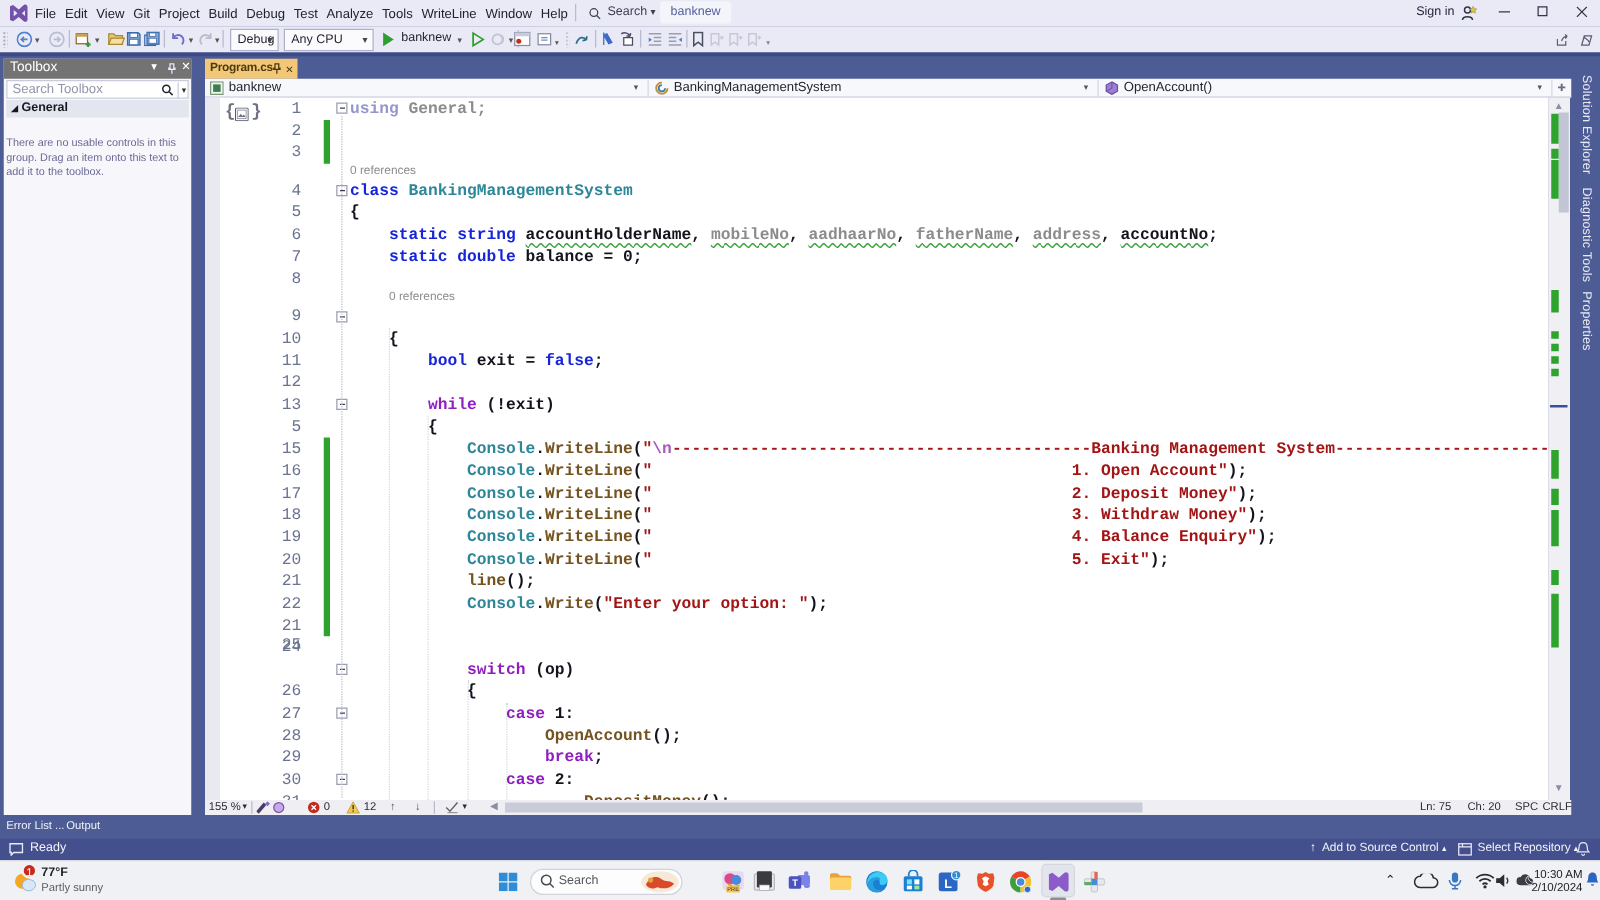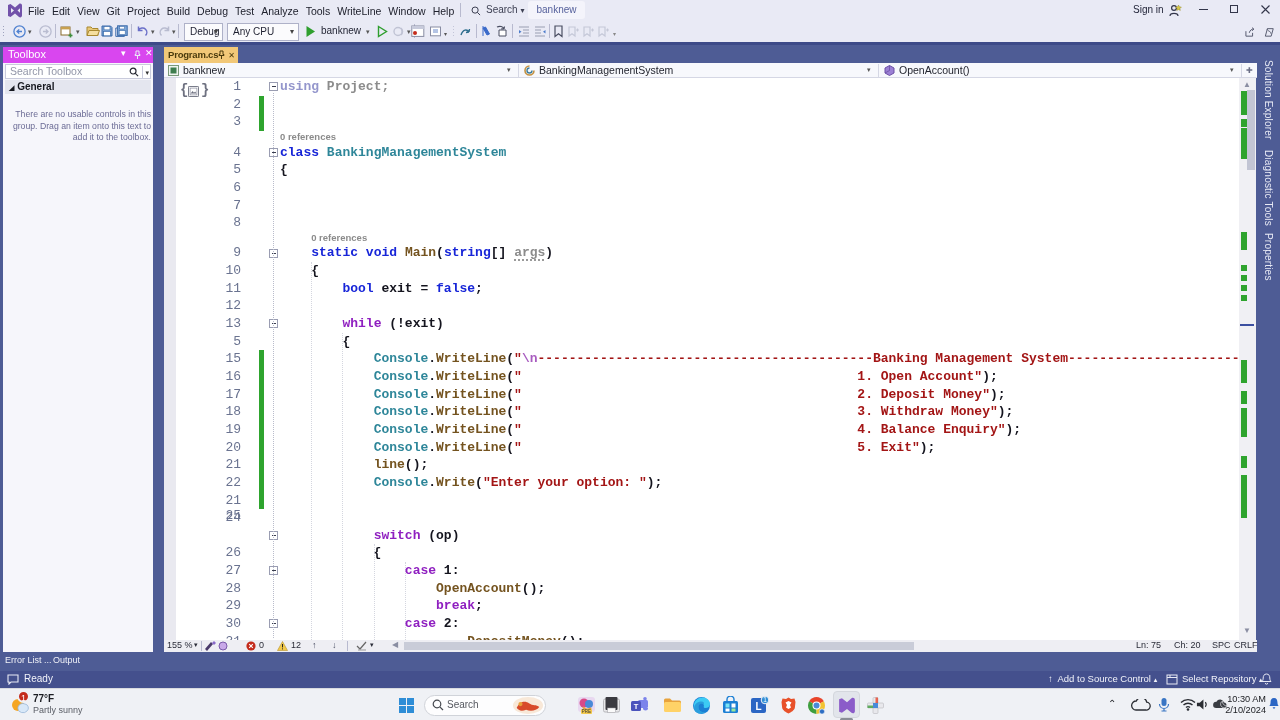--- a/index.html
+++ b/index.html
@@ -16,38 +16,38 @@
 #signin{position:absolute;left:1133px;top:4px;color:#23263A}
 
 
 #toolbar{position:absolute;left:0;top:21px;width:1280px;height:21px;background:#E9EAF5}
 .combo{position:absolute;top:1.5px;height:18px;background:#FBFBFD;border:1px solid #AEB1C8;font-size:10px;color:#1E2030;line-height:16px;padding-left:5px}
 .combo .da{position:absolute;right:4px;top:0;color:#444;font-size:8px;line-height:16px}
 #navline{position:absolute;left:0;top:42px;width:1280px;height:3px;background:#3D4A88}
 
 
 #toolbox{position:absolute;left:3px;top:47px;width:150px;height:605px;background:#F6F6FB}
-#tbtitle{position:absolute;left:0;top:0;width:150px;height:16px;background:#d946ef;color:#FFF;font-size:11px}
+#tbtitle{position:absolute;left:0;top:0;width:150px;height:16px;background:#737373;color:#FFF;font-size:11px}
 #tbsearch{position:absolute;left:2px;top:17px;width:146px;height:15px;background:#FFF;border:1px solid #C9CBDC;font-size:10.5px;color:#9296A8;line-height:13px;padding-left:4px}
 #tbgen{position:absolute;left:2px;top:33px;width:146px;height:14px;background:#E4E6EF;color:#16181F;font-size:10px;font-weight:bold;line-height:14px;padding-left:4px}
-#tbmsg{position:absolute;left:2px;top:62px;width:146px;color:#6B6B95;font-size:8.7px;text-align:right;line-height:11.5px;white-space:nowrap}
+#tbmsg{position:absolute;left:2px;top:62px;width:146px;color:#6B6B95;font-size:8.7px;text-align:left;line-height:11.5px;white-space:nowrap}
 
 
 #edgroup{position:absolute;left:163px;top:45px;width:1094px;height:607px}
 #tab{position:absolute;left:1px;top:2px;width:74px;height:16px;background:#F2C878;color:#4A3A0C;font-size:9.5px;line-height:16px;font-weight:bold}
 #navbar{position:absolute;left:1px;top:18px;width:1093px;height:15px;background:#F7F8FC;border-bottom:1px solid #D5D7E4;font-size:10.5px;color:#23252F}
 .nbsep{position:absolute;top:1px;width:1px;height:13px;background:#D5D7E4}
 .nbda{position:absolute;top:3px;font-size:7px;color:#555}
 #codewrap{position:absolute;left:1px;top:33px;width:1075px;height:562px;background:#FFF;overflow:hidden}
 #bpmargin{position:absolute;left:0;top:0;width:12px;height:562px;background:#E9E9F0}
 #nums{position:absolute;left:0;top:0;width:77px;height:562px;font-family:"Liberation Mono",monospace;font-size:13px;color:#6A7390}
 #nums .ln{position:absolute;width:77px;text-align:right;height:17.65px;line-height:17.65px}
 #code{position:absolute;left:116px;top:0;width:958px;height:574px;font-family:"Liberation Mono",monospace;font-size:13px;font-weight:bold;color:#14141E;white-space:pre}
 #code .cl{position:absolute;left:0;height:17.65px;line-height:17.65px}
-#code .lens{position:absolute;font-family:"Liberation Sans",sans-serif;font-size:9.5px;font-weight:bold;color:#8B8B8B;height:12.6px;line-height:12.6px;letter-spacing:0}
+#code .lens{position:absolute;font-family:"Liberation Sans",sans-serif;font-size:9.5px;font-weight:normal;color:#8B8B8B;height:12.6px;line-height:12.6px;letter-spacing:0}
 .k{color:#1725D8} .c{color:#8F1FC0} .t{color:#2E8699} .m{color:#74531F}
 .s{color:#A31515} .e{color:#A85BBF} .g{color:#8C8C8C} .gk{color:#9496CC}
 .sq{text-decoration:underline wavy #3CA03C 1px;text-underline-offset:3px}
 .sqg{text-decoration:underline wavy #3CA03C 1px;text-underline-offset:3px}
 .sqd{text-decoration:underline dotted #9A9A9A 1.5px;text-underline-offset:3px}
 .cbar{position:absolute;left:95px;width:5px;background:#2EA42E}
 #foldcol{position:absolute;left:105px;top:0;width:11px;height:574px}
 .fold{position:absolute;left:0;width:9px;height:9px;border:1px solid #9A9DB2;background:#FFF} .fold i{position:absolute;left:1.5px;top:3px;width:4px;height:1px;background:#3A3D4E}
 .fvert{position:absolute;left:4px;width:1px;background:transparent;border-left:1px dotted #B9BCCB}
 .ig{position:absolute;width:1px;border-left:1px dotted #D4D6DF}
@@ -340,28 +340,29 @@
           <div class="fold" style="top:488.30px">
             <i></i>
           </div>
           <div class="fold" style="top:541.25px">
             <i></i>
           </div>
           <div class="fvert" style="top:15.00px;height:544.70px"></div>
       </div>
       <div id="code">
 <div class="ig" style="left:31.2px;top:184.05px;height:388.30px"></div><div class="ig" style="left:62.4px;top:254.65px;height:317.70px"></div><div class="ig" style="left:93.6px;top:466.45px;height:105.90px"></div><div class="ig" style="left:124.8px;top:484.10px;height:88.25px"></div>
-<div class="cl" style="top:0.00px"><span class="gk">using</span> <span class="g">Project;</span></div>
+<div class="cl" style="top:0.00px"><span class="gk">using</span> <span class="g">General;</span></div>
 <div class="cl" style="top:35.30px"></div>
 <div class="lens" style="top:52.95px;left:0.0px">0 references</div>
 <div class="cl" style="top:65.55px"><span class="k">class</span> <span class="t">BankingManagementSystem</span></div>
 <div class="cl" style="top:83.20px">{</div>
+<div class="cl" style="top:100.85px">    <span class="k">static</span> <span class="k">string</span> <span class="sq">accountHolderName</span>, <span class="g sqg">mobileNo</span>, <span class="g sqg">aadhaarNo</span>, <span class="g sqg">fatherName</span>, <span class="g sqg">address</span>, <span class="sq">accountNo</span>;</div>
+<div class="cl" style="top:118.50px">    <span class="k">static</span> <span class="k">double</span> balance = 0;</div>
 <div class="cl" style="top:136.15px"></div>
 <div class="lens" style="top:153.80px;left:31.2px">0 references</div>
-<div class="cl" style="top:166.40px">    <span class="k">static</span> <span class="k">void</span> <span class="m">Main</span>(<span class="k">string</span>[] <span class="g sqd">args</span>)</div>
 <div class="cl" style="top:184.05px">    {</div>
 <div class="cl" style="top:201.70px">        <span class="k">bool</span> exit = <span class="k">false</span>;</div>
 <div class="cl" style="top:219.35px"></div>
 <div class="cl" style="top:237.00px">        <span class="c">while</span> (!exit)</div>
 <div class="cl" style="top:254.65px">        {</div>
 <div class="cl" style="top:272.30px">            <span class="t">Console</span>.<span class="m">WriteLine</span>(<span class="s">"</span><span class="e">\n</span><span class="s">-------------------------------------------Banking Management System------------------------------------------</span></div>
 <div class="cl" style="top:289.95px">            <span class="t">Console</span>.<span class="m">WriteLine</span>(<span class="s">"                                           1. Open Account"</span>);</div>
 <div class="cl" style="top:307.60px">            <span class="t">Console</span>.<span class="m">WriteLine</span>(<span class="s">"                                           2. Deposit Money"</span>);</div>
 <div class="cl" style="top:325.25px">            <span class="t">Console</span>.<span class="m">WriteLine</span>(<span class="s">"                                           3. Withdraw Money"</span>);</div>
 <div class="cl" style="top:342.90px">            <span class="t">Console</span>.<span class="m">WriteLine</span>(<span class="s">"                                           4. Balance Enquiry"</span>);</div>

